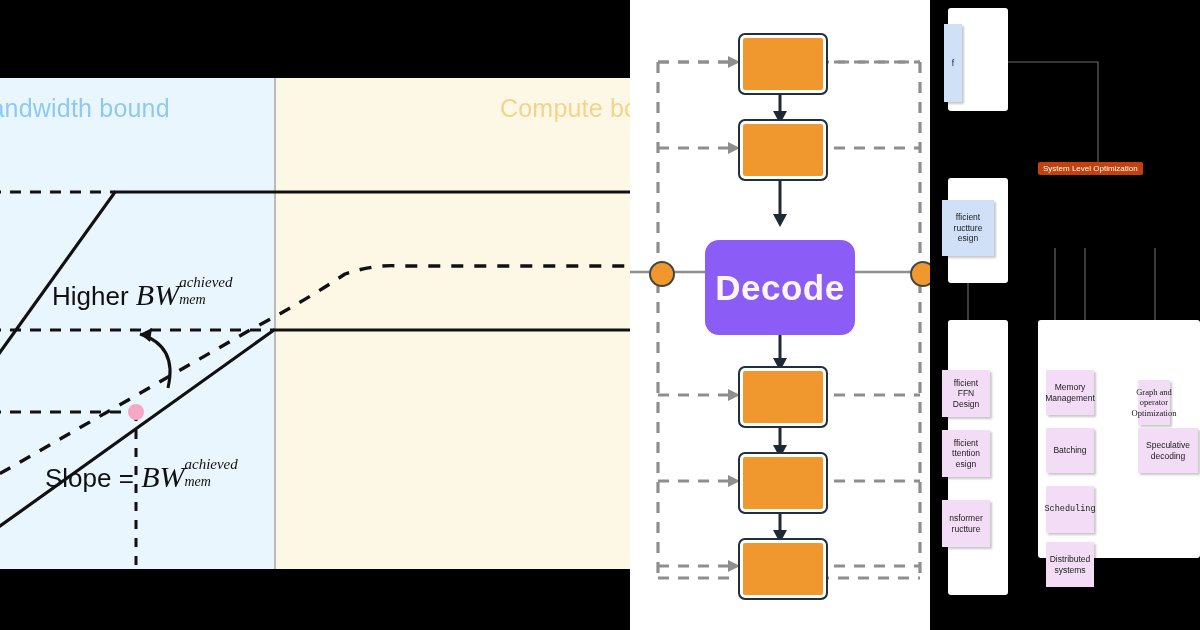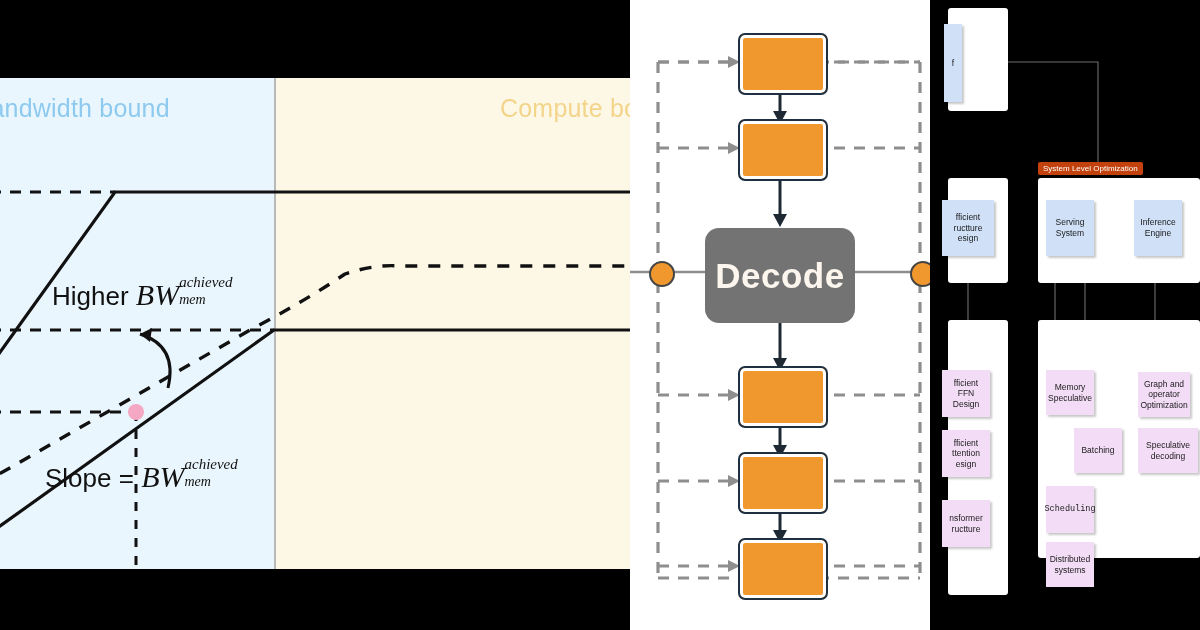--- a/index.html
+++ b/index.html
@@ -19,21 +19,21 @@
   #slope-label{left:45px;top:382px;font-size:28px;}
   .plain{font-family:Liberation Sans, sans-serif;font-size:26px;}
   .bwsym{font-style:italic;font-size:30px;position:relative;display:inline-block;}
   .bwsym sup{position:absolute;left:100%;top:-4px;font-size:15px;font-style:italic;}
   .bwsym sub{position:absolute;left:100%;top:14px;font-size:14px;}
 
   
   #decode-panel{position:absolute;left:630px;top:0;width:300px;height:630px;background:#fff;overflow:hidden;}
   #decode-svg{position:absolute;left:0;top:0;width:300px;height:630px;}
   .obox{position:absolute;background:#f0982d;border:2.5px solid #1f3042;border-radius:7px;box-shadow:inset 0 0 0 3px #fff;}
-  #decode-main{position:absolute;left:75px;top:228px;width:150px;height:95px;background:#737373;border-radius:14px;
+  #decode-main{position:absolute;left:75px;top:240px;width:150px;height:95px;background:#8b5cf6;border-radius:14px;
         display:flex;align-items:center;justify-content:center;color:#fdf6ee;font-size:35px;font-weight:bold;letter-spacing:.5px;}
   .node-dot{position:absolute;width:22px;height:22px;border-radius:50%;background:#f0982d;border:2px solid #444;}
 
   
   #mind-panel{position:absolute;left:930px;top:0;width:270px;height:630px;background:#000;overflow:hidden;}
   .card{position:absolute;background:#fff;border-radius:3px;}
   .note{position:absolute;background:#e0def8;color:#1a1a1a;font-size:8.5px;line-height:1.25;
         display:flex;align-items:center;justify-content:center;text-align:center;padding:3px;
         box-sizing:border-box;box-shadow:1.5px 2px 2px rgba(0,0,0,.22);}
   .note.pink{background:#f3ddf6;}
@@ -173,28 +173,24 @@
 FFN
 Design</div>
       <div class="note pink" style="left:-6px;top:110px;width:48px;height:47px;white-space:pre-line;">fficient
 ttention
 esign</div>
       <div class="note pink" style="left:-6px;top:180px;width:48px;height:47px;white-space:pre-line;">nsformer
 ructture</div>
     </div>
 
     <div class="hdr" style="left:108px;top:162px;">System Level Optimization</div>
-    <div class="card" style="left:108px;top:178px;width:162px;height:105px;">
-      <div class="note blue" style="left:8px;top:22px;width:48px;height:56px;">Serving System</div>
-      <div class="note blue" style="left:96px;top:22px;width:48px;height:56px;">Inference Engine</div>
-    </div>
 
     <div class="card" style="left:108px;top:320px;width:162px;height:238px;">
-      <div class="note pink" style="left:8px;top:50px;width:48px;height:45px;">Memory Speculative</div>
-      <div class="note pink" style="left:100px;top:52px;width:52px;height:45px;">Graph and operator Optimization</div>
-      <div class="note pink" style="left:8px;top:108px;width:48px;height:45px;margin-left:28px;">Batching</div>
+      <div class="note pink" style="left:8px;top:50px;width:48px;height:45px;">Memory Management</div>
+      <div class="note pink" style="left:100px;top:60px;width:32px;height:45px;font-family:Liberation Serif, serif;">Graph and operator Optimization</div>
+      <div class="note pink" style="left:8px;top:108px;width:48px;height:45px;">Batching</div>
       <div class="note pink" style="left:100px;top:108px;width:60px;height:45px;">Speculative decoding</div>
       <div class="note pink" style="left:8px;top:166px;width:48px;height:47px;font-family:Liberation Mono, monospace;">Scheduling</div>
       <div class="note pink" style="left:8px;top:222px;width:48px;height:45px;">Distributed systems</div>
     </div>
   </div>
 
 </div>
 
 </body></html>

